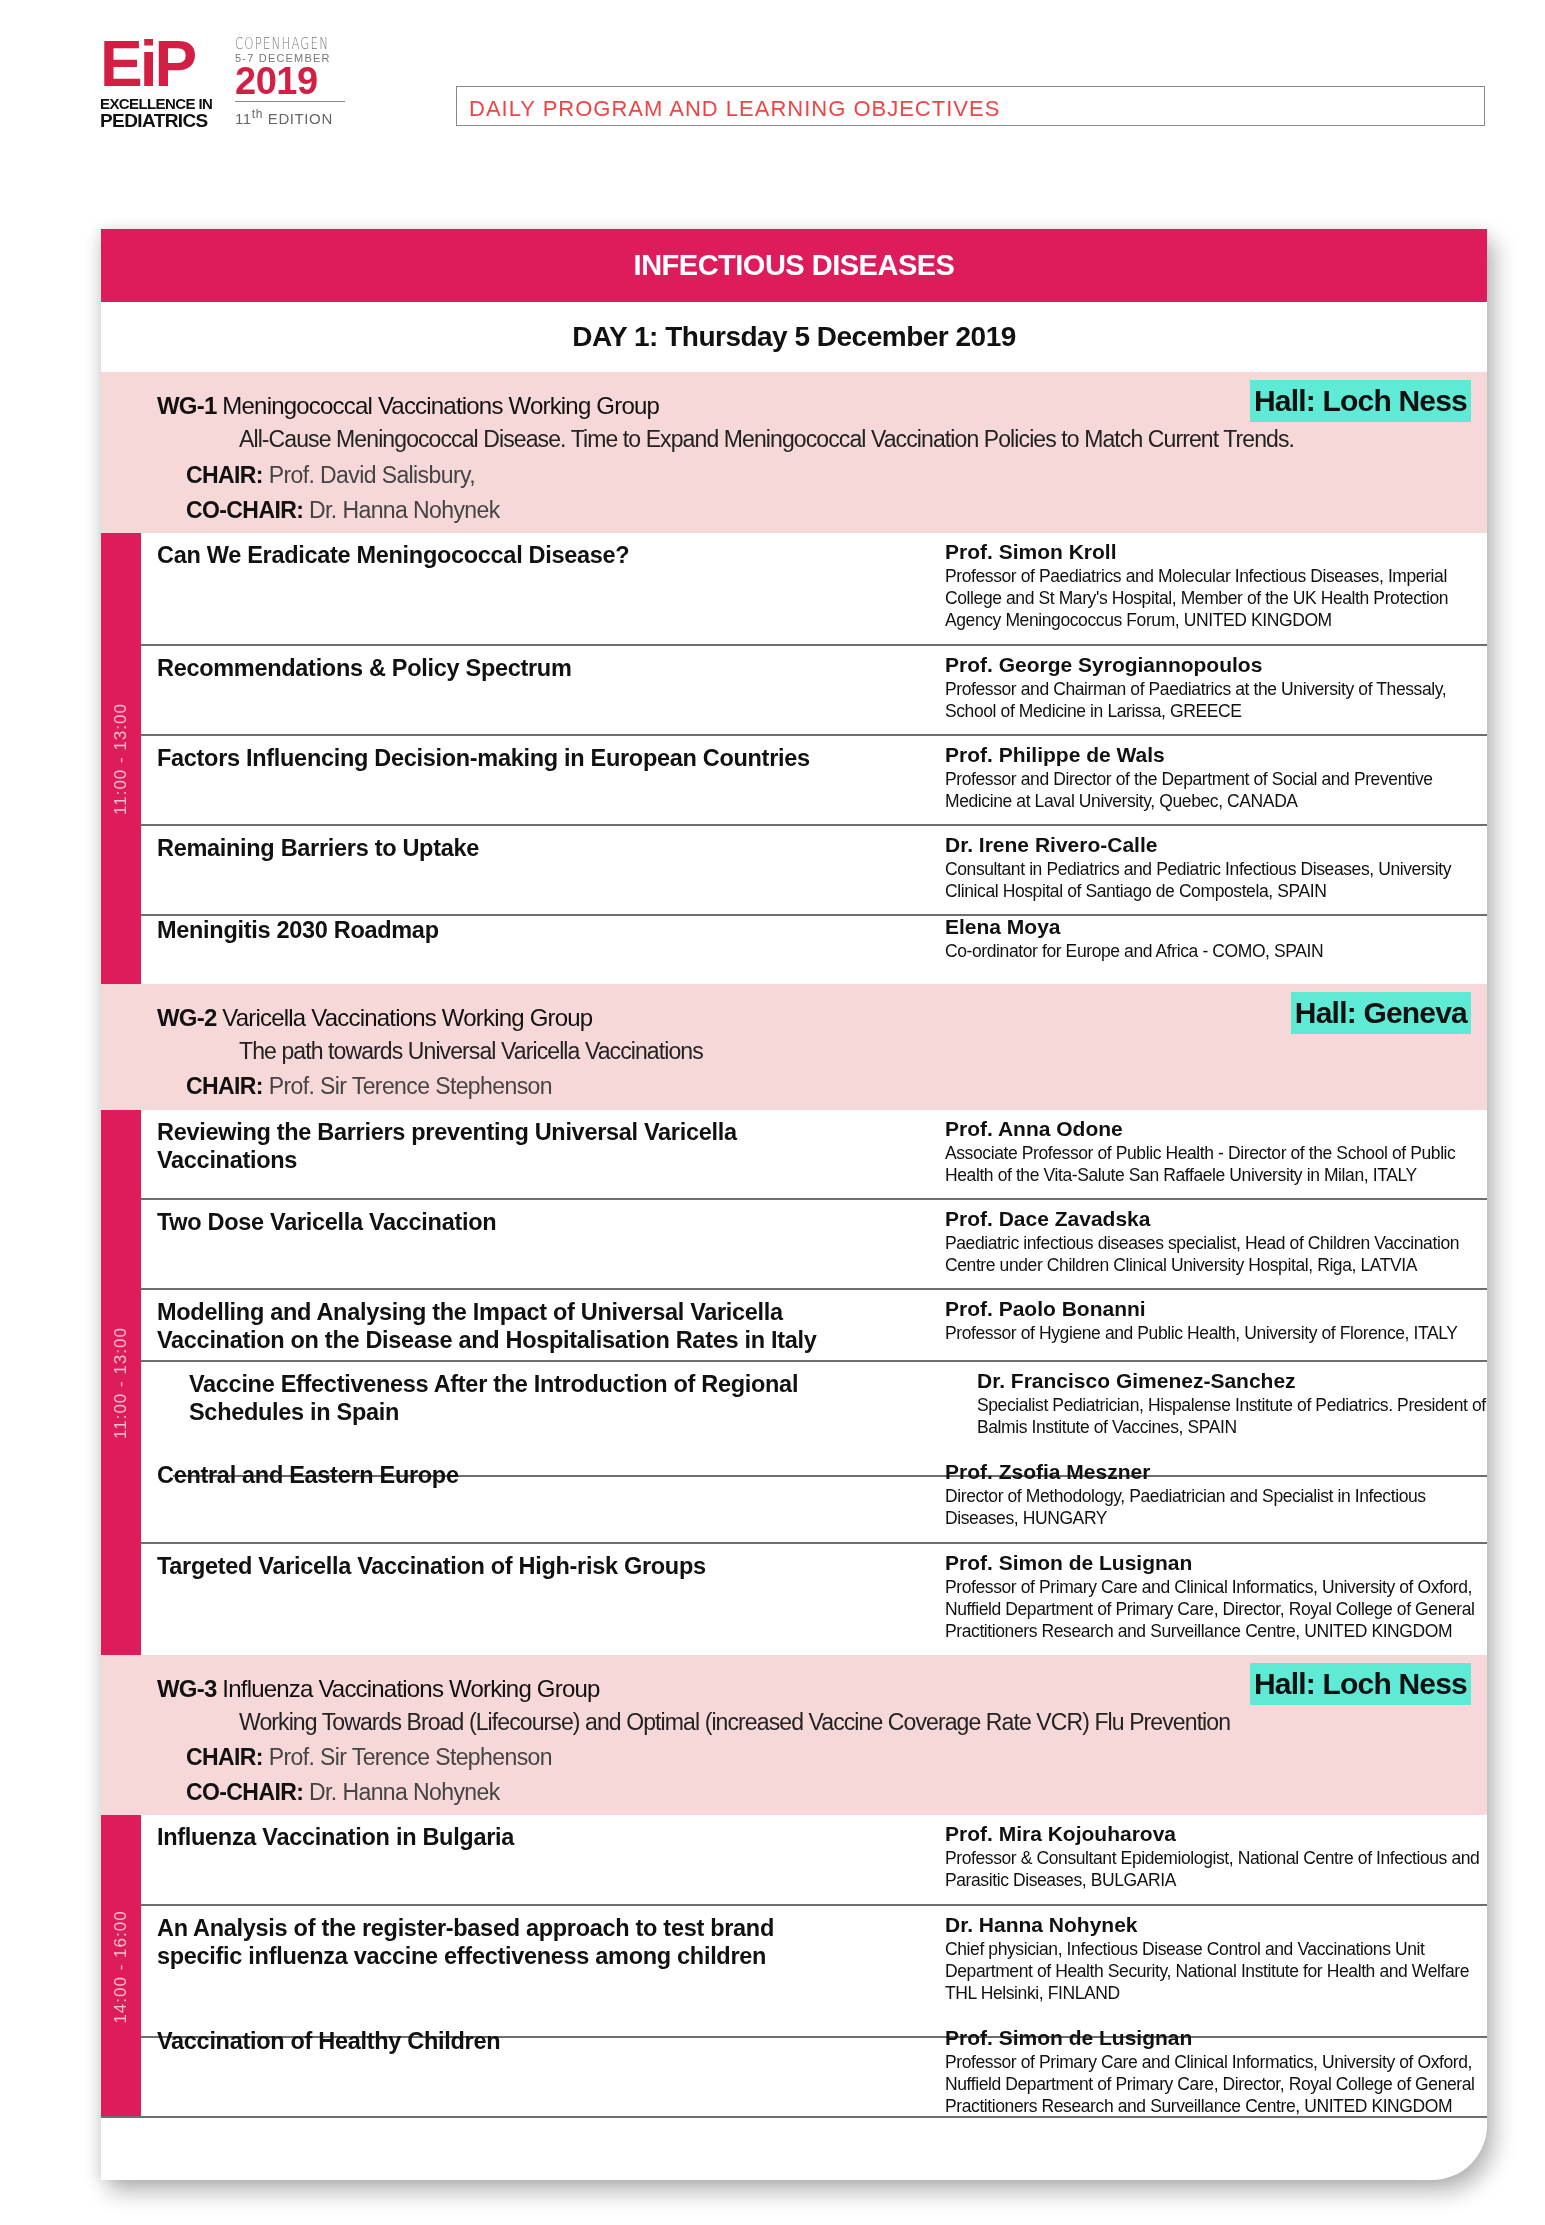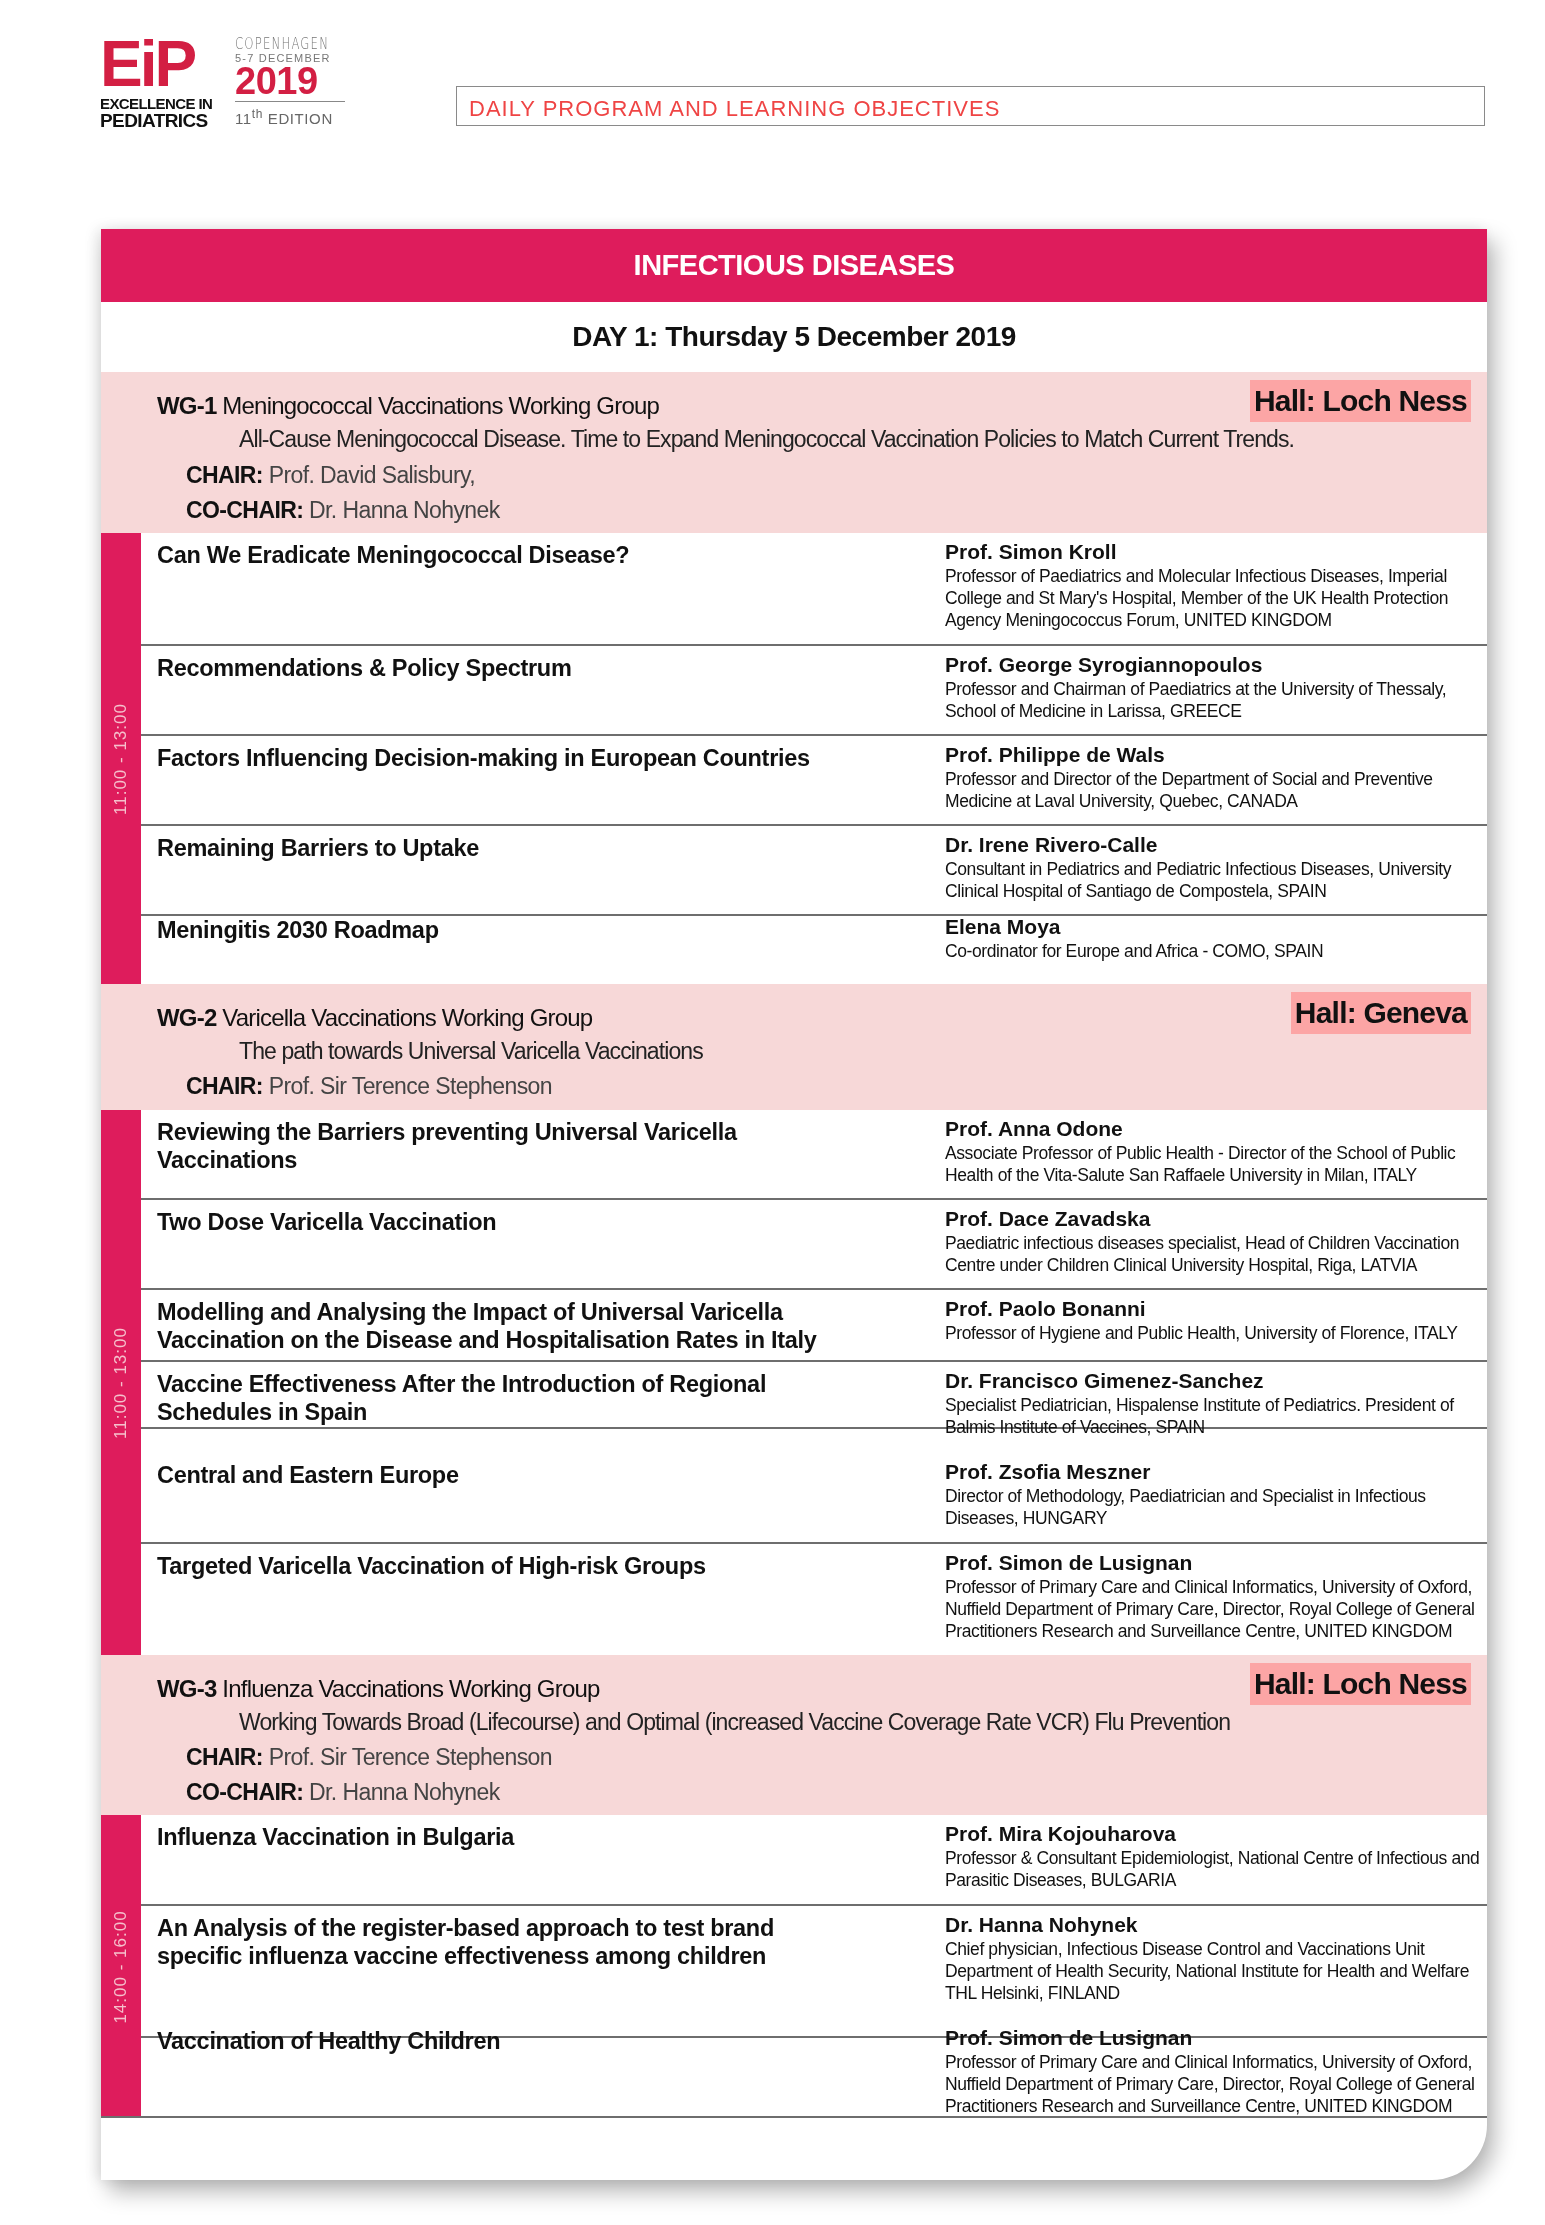--- a/index.html
+++ b/index.html
@@ -25,21 +25,21 @@
   .card { position:absolute; left:101px; top:229px; width:1386px; height:1951px; background:#fff; border-bottom-right-radius:55px; box-shadow:8px 12px 22px rgba(0,0,0,0.28), -4px 0 14px rgba(0,0,0,0.10); overflow:hidden; }
   .title-bar { position:absolute; left:0; top:0; width:100%; height:73px; background:#de1c5c; color:#fff; text-align:center; font-weight:700; font-size:29px; line-height:73px; letter-spacing:-0.5px; }
   .day-row { position:absolute; left:0; top:73px; width:100%; height:70px; text-align:center; font-weight:700; font-size:28px; line-height:70px; letter-spacing:-0.5px; }
 
   .wg { position:absolute; left:0; width:100%; background:#f7d8d8; }
   .wg-title { position:absolute; left:56px; top:20px; font-size:24px; color:#111; letter-spacing:-0.8px; white-space:nowrap; }
   .wg-title b { font-weight:700; }
   .wg-sub { position:absolute; left:138px; font-size:23px; color:#222; letter-spacing:-0.9px; white-space:nowrap; }
   .wg-chair { position:absolute; left:56px; font-size:23px; color:#444; letter-spacing:-0.6px; white-space:nowrap;margin-left:29px; }
   .wg-chair b { color:#111; font-weight:700; }
-  .hall { position:absolute; right:16px; top:8px; background:#fca5a5; font-size:30px; font-weight:700; letter-spacing:-0.8px; padding:2px 4px; line-height:38px; white-space:nowrap; }
+  .hall { position:absolute; right:16px; top:8px; background:#5eead4; font-size:30px; font-weight:700; letter-spacing:-0.8px; padding:2px 4px; line-height:38px; white-space:nowrap; }
 
   .block { position:absolute; left:0; width:100%; }
   .timebar { position:absolute; left:0; top:0; width:40px; height:100%; background:#de1c5c; }
   .timebar span { position:absolute; left:50%; top:50%; transform:translate(-50%,-50%) rotate(-90deg); color:#f5c0cc; font-size:17px; white-space:nowrap; letter-spacing:1px; }
   .row { position:absolute; left:40px; width:1346px; border-bottom:2px solid #6e6e6e; box-sizing:border-box;padding-left:20px; }
   .row.last-noline { border-bottom:none; }
   .talk { position:absolute; left:16px; top:8px; width:690px; font-size:23.5px; font-weight:700; line-height:28px; color:#111; letter-spacing:-0.3px; }
   .speaker { position:absolute; left:804px; top:6px; width:540px; }
   .sp-name { font-size:21px; font-weight:700; line-height:26px; color:#111; }
   .sp-aff { font-size:17.5px; line-height:22px; color:#111; letter-spacing:-0.4px; }
@@ -142,21 +142,21 @@
           <div class="sp-aff">Paediatric infectious diseases specialist, Head of Children Vaccination Centre under Children Clinical University Hospital, Riga, LATVIA</div>
         </div>
     </div>
     <div class="row" style="top:180px;height:72px;">
       <div class="talk">Modelling and Analysing the Impact of Universal Varicella Vaccination on the Disease and Hospitalisation Rates in Italy</div>
       <div class="speaker">
           <div class="sp-name">Prof. Paolo Bonanni</div>
           <div class="sp-aff">Professor of Hygiene and Public Health, University of Florence, ITALY</div>
         </div>
     </div>
-    <div class="row" style="top:252px;height:67px;">
+    <div class="row" style="top:252px;height:115px;margin-left:32px;">
       <div class="talk">Vaccine Effectiveness After the Introduction of Regional Schedules in Spain</div>
       <div class="speaker">
           <div class="sp-name">Dr. Francisco Gimenez-Sanchez</div>
           <div class="sp-aff">Specialist Pediatrician, Hispalense Institute of Pediatrics. President of Balmis Institute of Vaccines, SPAIN</div>
         </div>
     </div>
     <div class="row" style="top:343px;height:91px;">
       <div class="talk">Central and Eastern Europe</div>
       <div class="speaker">
           <div class="sp-name">Prof. Zsofia Meszner</div>

